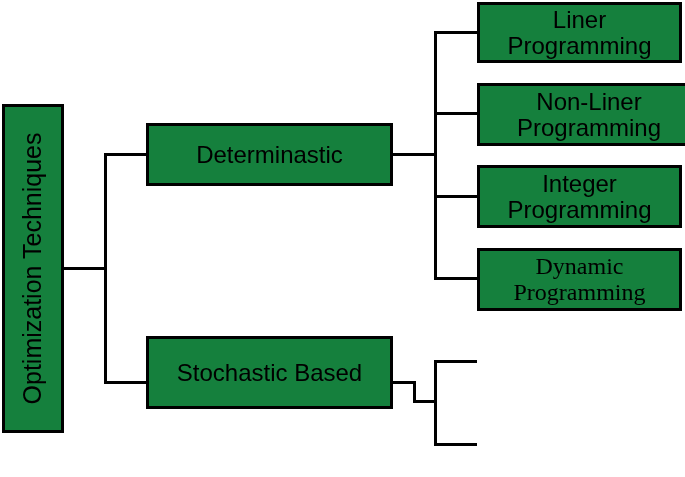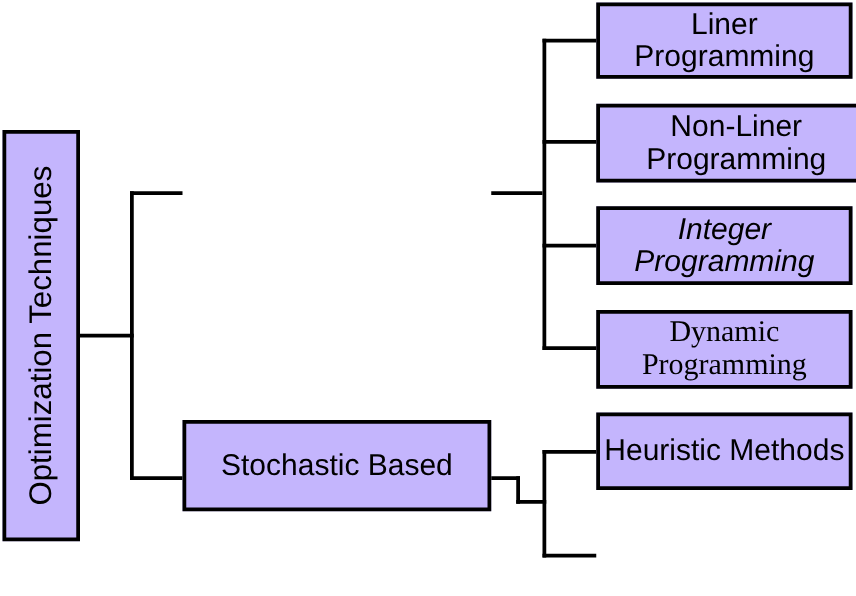--- a/index.html
+++ b/index.html
@@ -10,21 +10,21 @@
     position: relative;
     width: 685px;
     height: 477px;
     background: #ffffff;
     overflow: hidden;
     color: #000000;
   }
 
   .node {
     position: absolute;
-    background: #c4b5fd;
+    background: #15803d;
     border: 3px solid #000000;
     display: flex;
     align-items: center;
     justify-content: center;
     text-align: center;
     font-size: 24px;
     line-height: 1.08;
     white-space: pre-line;
     color: #000000;
   }
@@ -36,34 +36,37 @@
   }
 
   .line { position: absolute; background: #000000; }
 
   
   #node-root        { left: 2px;   top: 104px; width: 62px;  height: 329px; }
   #node-det         { left: 146px; top: 123px; width: 247px; height: 63px; }
   #node-sto         { left: 146px; top: 336px; width: 247px; height: 73px; }
   #node-liner       { left: 477px; top: 2px;   width: 205px; height: 61px; }
   #node-nonliner    { left: 477px; top: 83px;  width: 224px; height: 63px; }
-  #node-integer     { left: 477px; top: 165px; width: 205px; height: 63px; font-style: italic; }
+  #node-integer     { left: 477px; top: 165px; width: 205px; height: 63px; }
   #node-dynamic     { left: 477px; top: 248px; width: 205px; height: 63px; font-family: Liberation Serif, serif; }
   #node-heuristic   { left: 477px; top: 330px; width: 205px; height: 62px; }
   #node-meta        { left: 477px; top: 413px; width: 205px; height: 63px; }
 </style>
 </head>
 <body>
 
 <div class="canvas">
 
   <div class="node" id="node-root">
     <span class="vtext">Optimization Techniques</span>
   </div>
 
+  <div class="node" id="node-det">
+    <span>Determinastic</span>
+  </div>
   <div class="node" id="node-sto">
     <span>Stochastic Based</span>
   </div>
 
   <div class="node" id="node-liner">
     <span>Liner
 Programming</span>
   </div>
   <div class="node" id="node-nonliner">
     <span>Non-Liner
@@ -71,23 +74,20 @@
   </div>
   <div class="node" id="node-integer">
     <span>Integer
 Programming</span>
   </div>
   <div class="node" id="node-dynamic">
     <span>Dynamic
 Programming</span>
   </div>
 
-  <div class="node" id="node-heuristic">
-    <span>Heuristic Methods</span>
-  </div>
 
   <div class="line" style="left:64px; top:267px; width:43px; height:3px;"></div>
   <div class="line" style="left:104px; top:153px; width:3px; height:231px;"></div>
   <div class="line" style="left:104px; top:153px; width:42px; height:3px;"></div>
   <div class="line" style="left:104px; top:381px; width:42px; height:3px;"></div>
 
   <div class="line" style="left:393px; top:153px; width:41px; height:3px;"></div>
   <div class="line" style="left:434px; top:31px; width:3px; height:249px;"></div>
   <div class="line" style="left:434px; top:31px; width:43px; height:3px;"></div>
   <div class="line" style="left:434px; top:112px; width:43px; height:3px;"></div>

